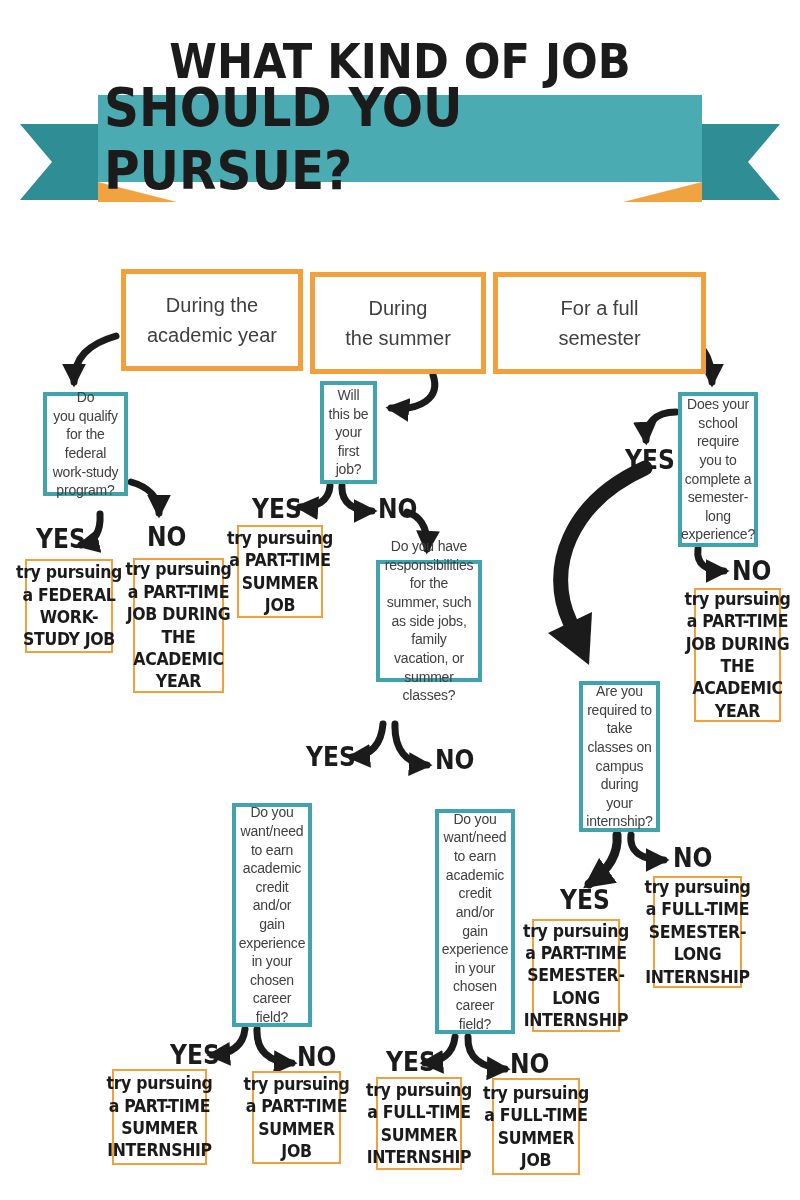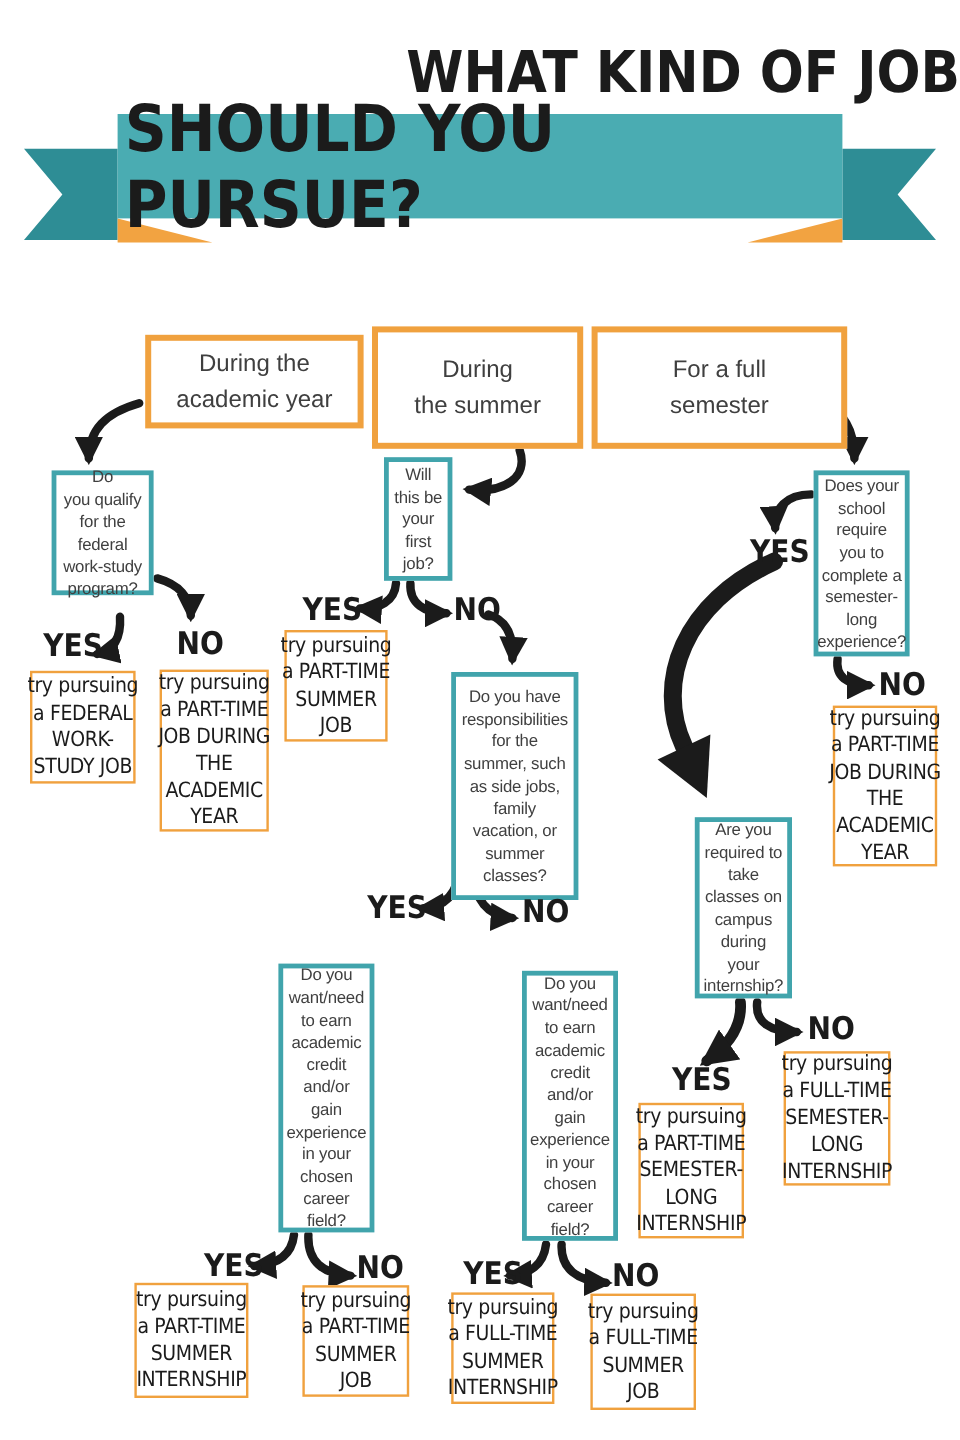--- a/index.html
+++ b/index.html
@@ -3,36 +3,36 @@
 <meta charset="utf-8">
 <style>
   html,body{margin:0;padding:0;background:#ffffff;}
   #canvas{position:relative;width:800px;height:1200px;background:#ffffff;overflow:hidden;
           font-family:"Liberation Sans","DejaVu Sans",sans-serif;}
   #art{position:absolute;left:0;top:0;pointer-events:none;}
 
   .headline{font-family:"DejaVu Sans","Liberation Sans",sans-serif;
             font-stretch:condensed;font-weight:bold;color:#1b1b1b;}
 
-  .title1{position:absolute;left:0;top:36px;width:800px;text-align:right;
+  .title1{position:absolute;left:0;top:36px;width:800px;text-align:center;
           font-size:48px;line-height:1.05;letter-spacing:0px;}
   .title2{position:absolute;left:104px;top:95px;width:604px;height:87px;
           display:flex;align-items:center;justify-content:center;font-size:54px;}
   .subtitle{position:absolute;left:0;top:215px;width:800px;text-align:center;font-size:24px;}
 
   .cat-box{position:absolute;box-sizing:border-box;border:5px solid #f0a13e;background:#fff;
            display:flex;align-items:center;justify-content:center;text-align:center;
            font-size:20px;line-height:1.5;color:#3f3f3f;white-space:pre;}
   .q-box{position:absolute;box-sizing:border-box;border:4px solid #41a4ac;background:#fff;
          display:flex;align-items:center;justify-content:center;text-align:center;
          font-size:14px;line-height:1.33;letter-spacing:-0.2px;color:#404040;white-space:pre;}
   .o-box{position:absolute;box-sizing:border-box;border:2px solid #f0a13e;background:#fff;
          display:flex;align-items:center;justify-content:center;text-align:center;
          font-family:"DejaVu Sans","Liberation Sans",sans-serif;font-stretch:condensed;
-         font-weight:normal;font-size:17.5px;line-height:1.28;letter-spacing:-0.3px;
+         font-weight:bold;font-size:17.5px;line-height:1.28;letter-spacing:-0.3px;
          color:#1b1b1b;white-space:pre;}
   .yn{position:absolute;font-family:"DejaVu Sans","Liberation Sans",sans-serif;
       font-stretch:condensed;font-weight:bold;font-size:26px;line-height:1;color:#1b1b1b;}
 </style>
 </head>
 <body>
 
 <div id="canvas">
 
   <svg id="art" width="800" height="1200" viewBox="0 0 800 1200">
@@ -71,21 +71,21 @@
       <path d="M617,835 C619,858 603,874 589,884" stroke-width="9" marker-end="url(#ah)"></path>
 
       <path d="M645,468 C570,502 545,568 570,622" stroke-width="15"></path>
       <polygon points="589,665 548,633 592,612" fill="#1b1b1b" stroke="none"></polygon>
     </g>
   </svg>
 
   <div class="headline title1">WHAT KIND OF JOB</div>
   <div class="headline title2">SHOULD YOU PURSUE?</div>
 
-  <div class="cat-box" style="left:121px;top:279px;width:182px;height:78px">During the
+  <div class="cat-box" style="left:121px;top:269px;width:182px;height:102px">During the
 academic year</div>
   <div class="cat-box" style="left:310px;top:272px;width:176px;height:102px">During
 the summer</div>
   <div class="cat-box" style="left:493px;top:272px;width:213px;height:102px">For a full
 semester</div>
 
   <div class="q-box" style="left:43px;top:392px;width:85px;height:104px">Do
 you qualify
 for the
 federal
@@ -97,21 +97,21 @@
 first
 job?</div>
   <div class="q-box" style="left:678px;top:392px;width:80px;height:155px">Does your
 school
 require
 you to
 complete a
 semester-
 long
 experience?</div>
-  <div class="q-box" style="left:376px;top:560px;width:106px;height:190px">Do you have
+  <div class="q-box" style="left:376px;top:560px;width:106px;height:122px">Do you have
 responsibilities
 for the
 summer, such
 as side jobs,
 family
 vacation, or
 summer
 classes?</div>
   <div class="q-box" style="left:232px;top:803px;width:80px;height:224px">Do you
 want/need

